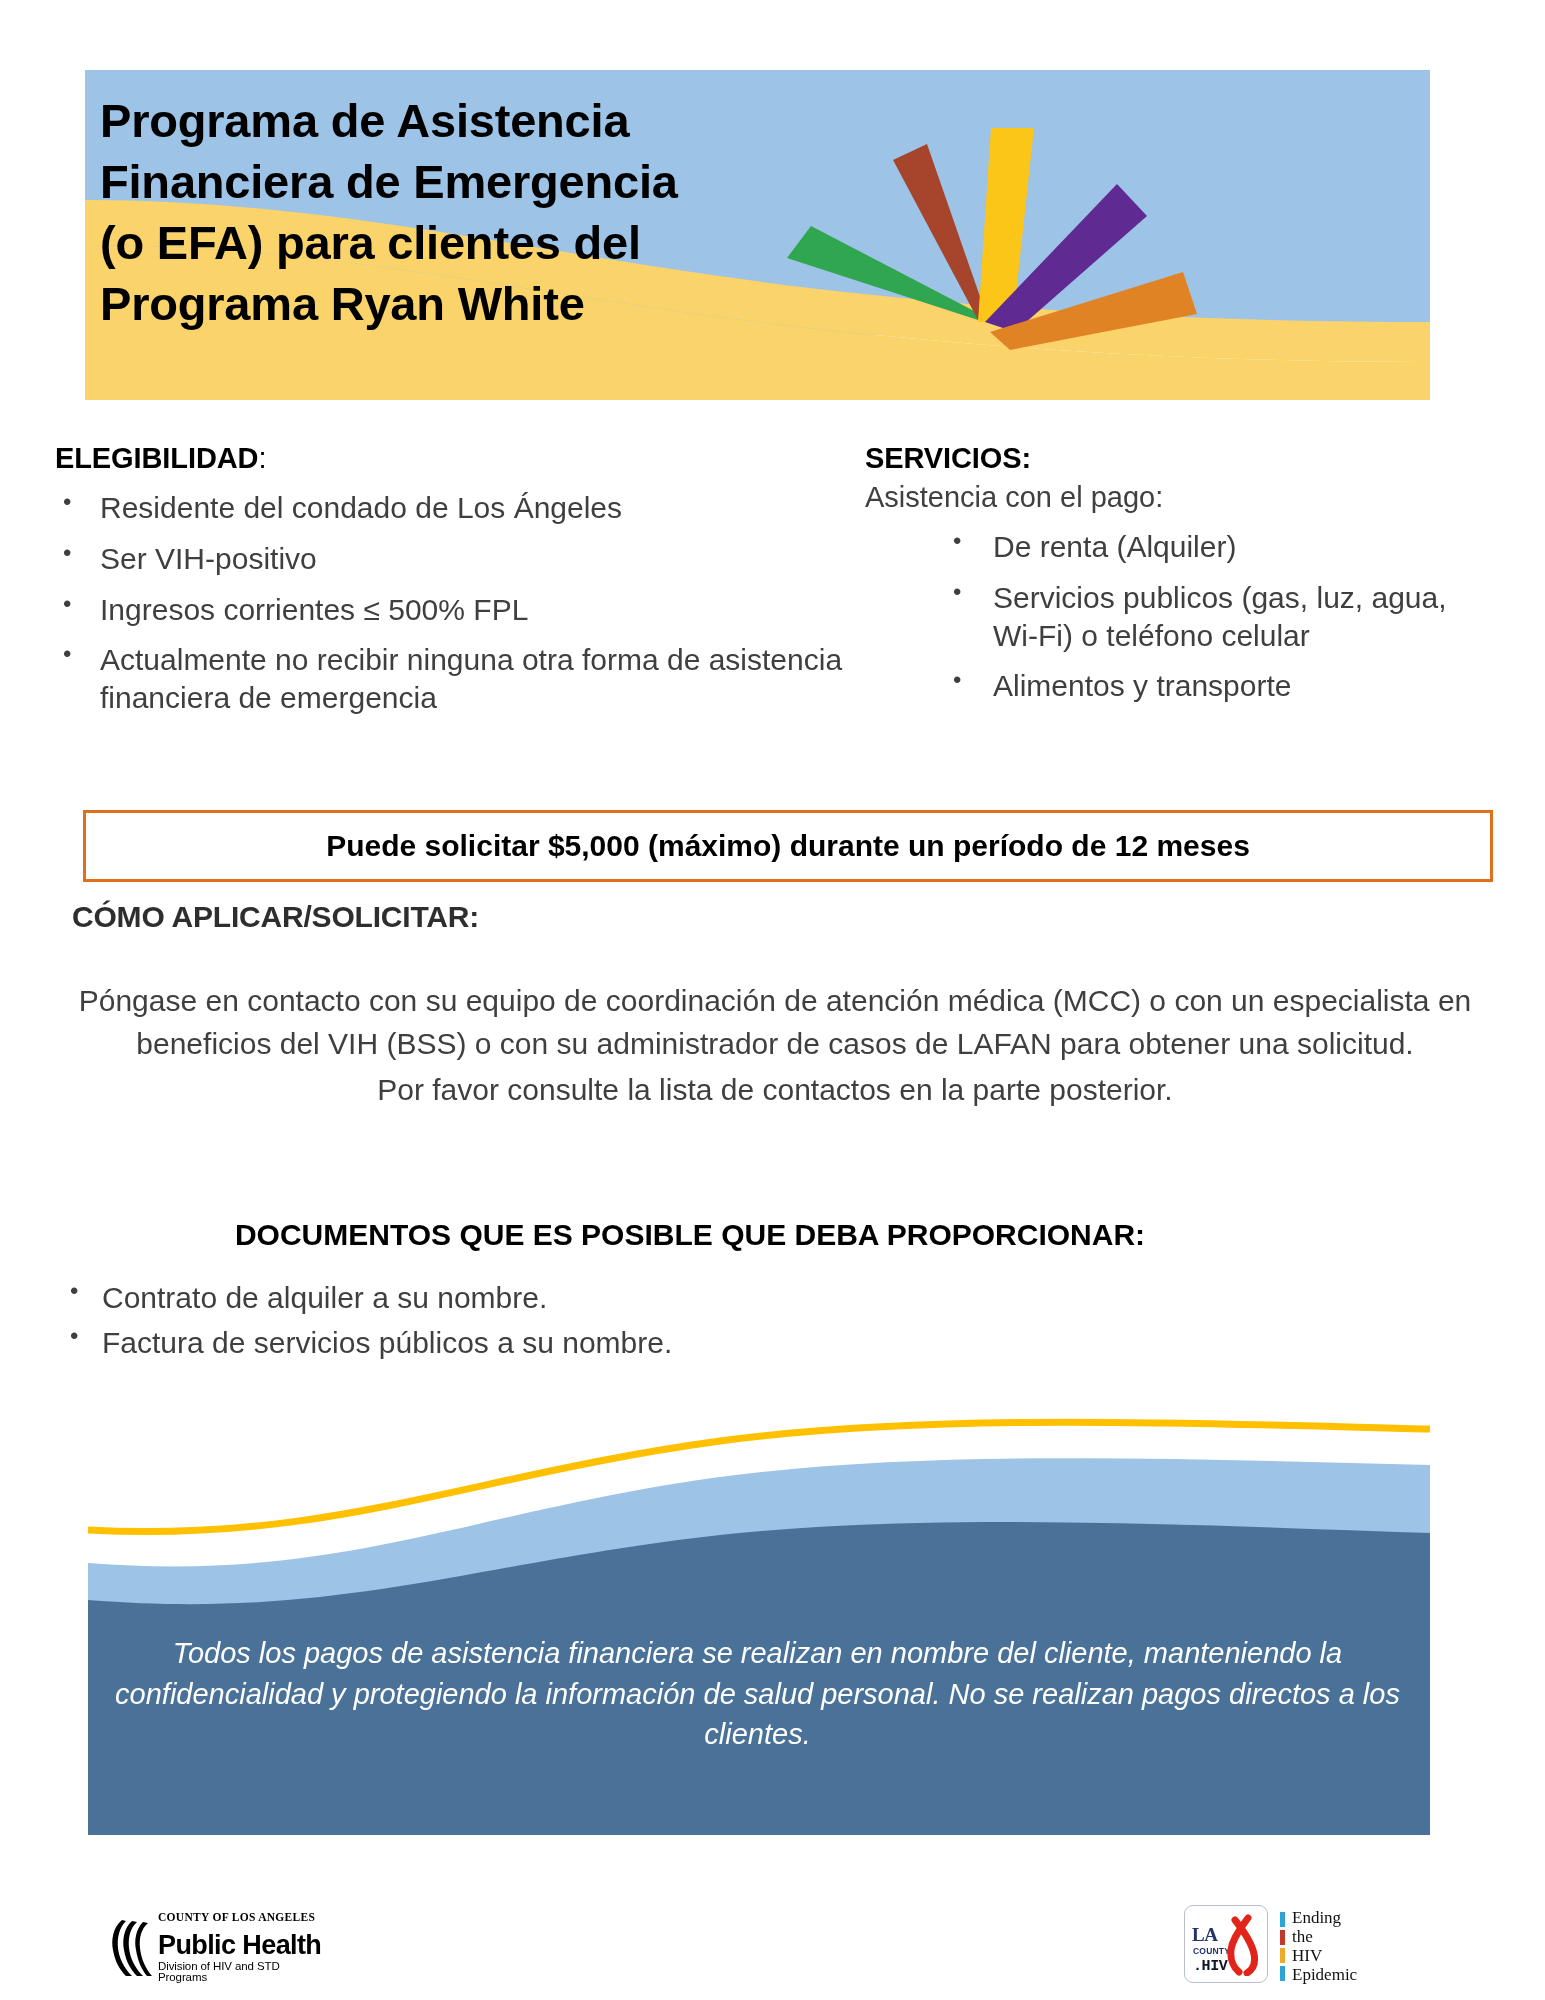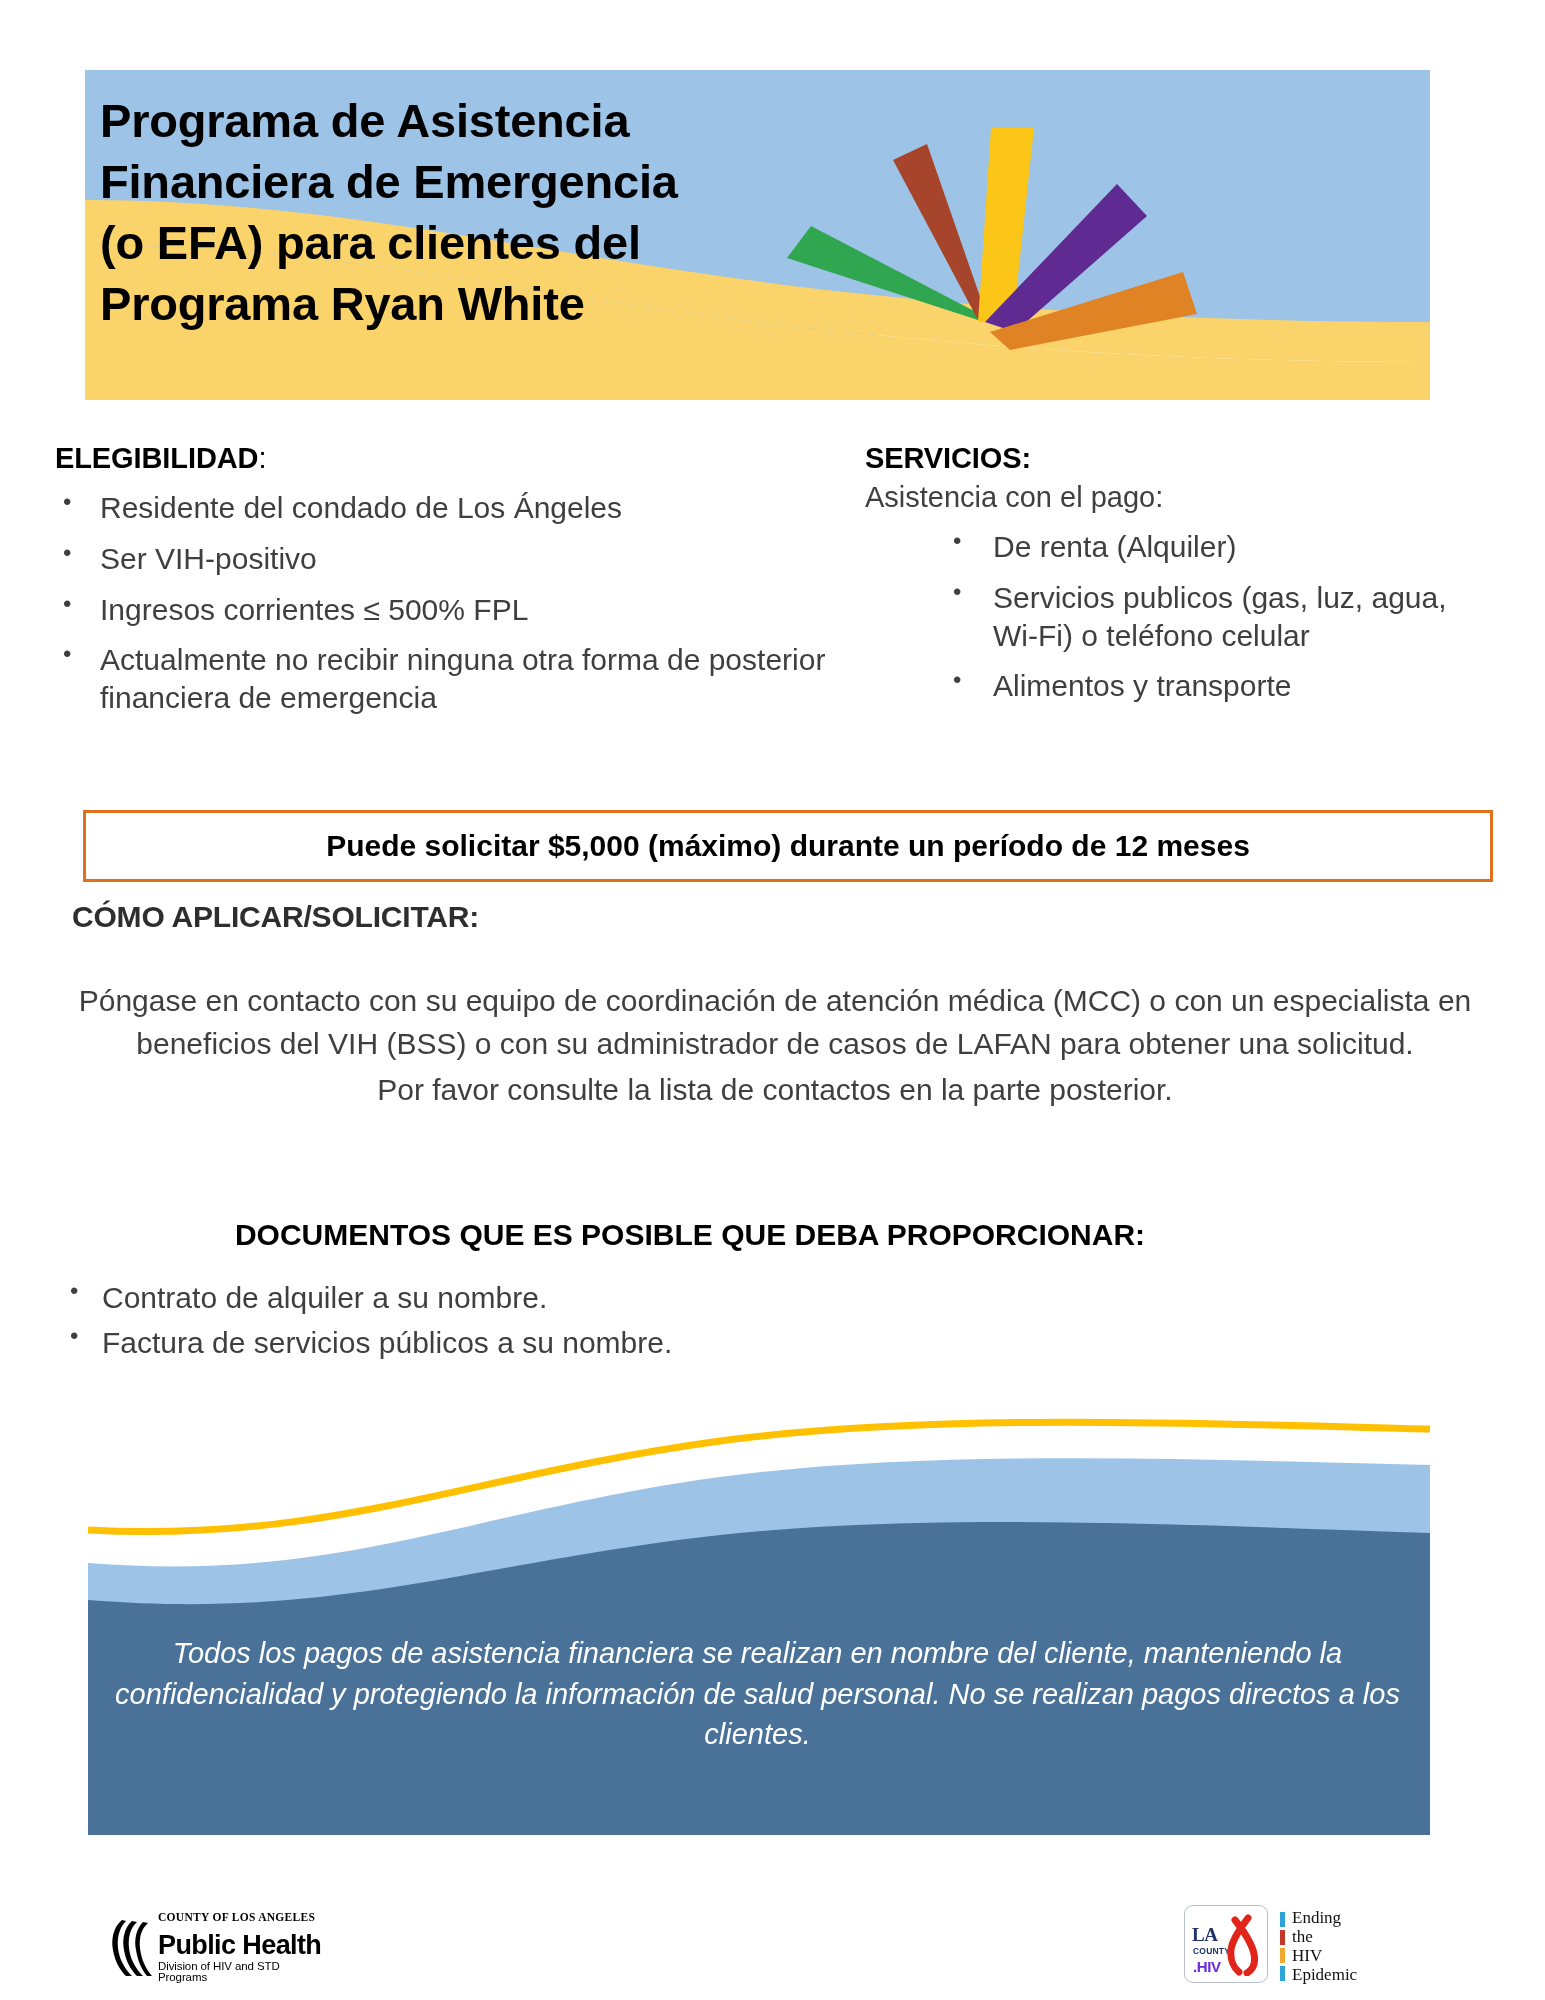--- a/index.html
+++ b/index.html
@@ -256,22 +256,22 @@
     font-weight: bold;
     color: #22336b;
     letter-spacing: 0.2px;
   }
   .la-badge .la-hiv {
     position: absolute;
     left: 8px;
     top: 52px;
     font-size: 15px;
     font-weight: bold;
-    color: #6d28d9;
-    font-family: Liberation Sans, sans-serif;
+    color: #0f172a;
+    font-family: Liberation Mono, monospace;
     letter-spacing: -0.4px;
   }
   .la-ribbon { position: absolute; right: 5px; top: 8px; }
 
   .ending-block {
     display: flex;
     align-items: center;
     margin-left: 12px;
   }
   .ending-bars {
@@ -323,21 +323,21 @@
 (o EFA) para clientes del
 Programa Ryan White</div>
   </div>
 
   <div class="col-left">
     <div class="sec-heading"><span>ELEGIBILIDAD</span><span class="thin">:</span></div>
     <ul class="blist">
       <li>Residente del condado de Los Ángeles</li>
       <li>Ser VIH-positivo</li>
       <li>Ingresos corrientes ≤  500% FPL</li>
-      <li>Actualmente no recibir ninguna otra forma de posterior financiera de emergencia</li>
+      <li>Actualmente no recibir ninguna otra forma de asistencia financiera de emergencia</li>
     </ul>
   </div>
 
   <div class="col-right">
     <div class="sec-heading">SERVICIOS:</div>
     <div class="sub-line">Asistencia con el pago:</div>
     <ul class="blist indented">
       <li>De renta (Alquiler)</li>
       <li>Servicios publicos (gas, luz, agua, Wi-Fi) o teléfono celular</li>
       <li>Alimentos y transporte</li>

